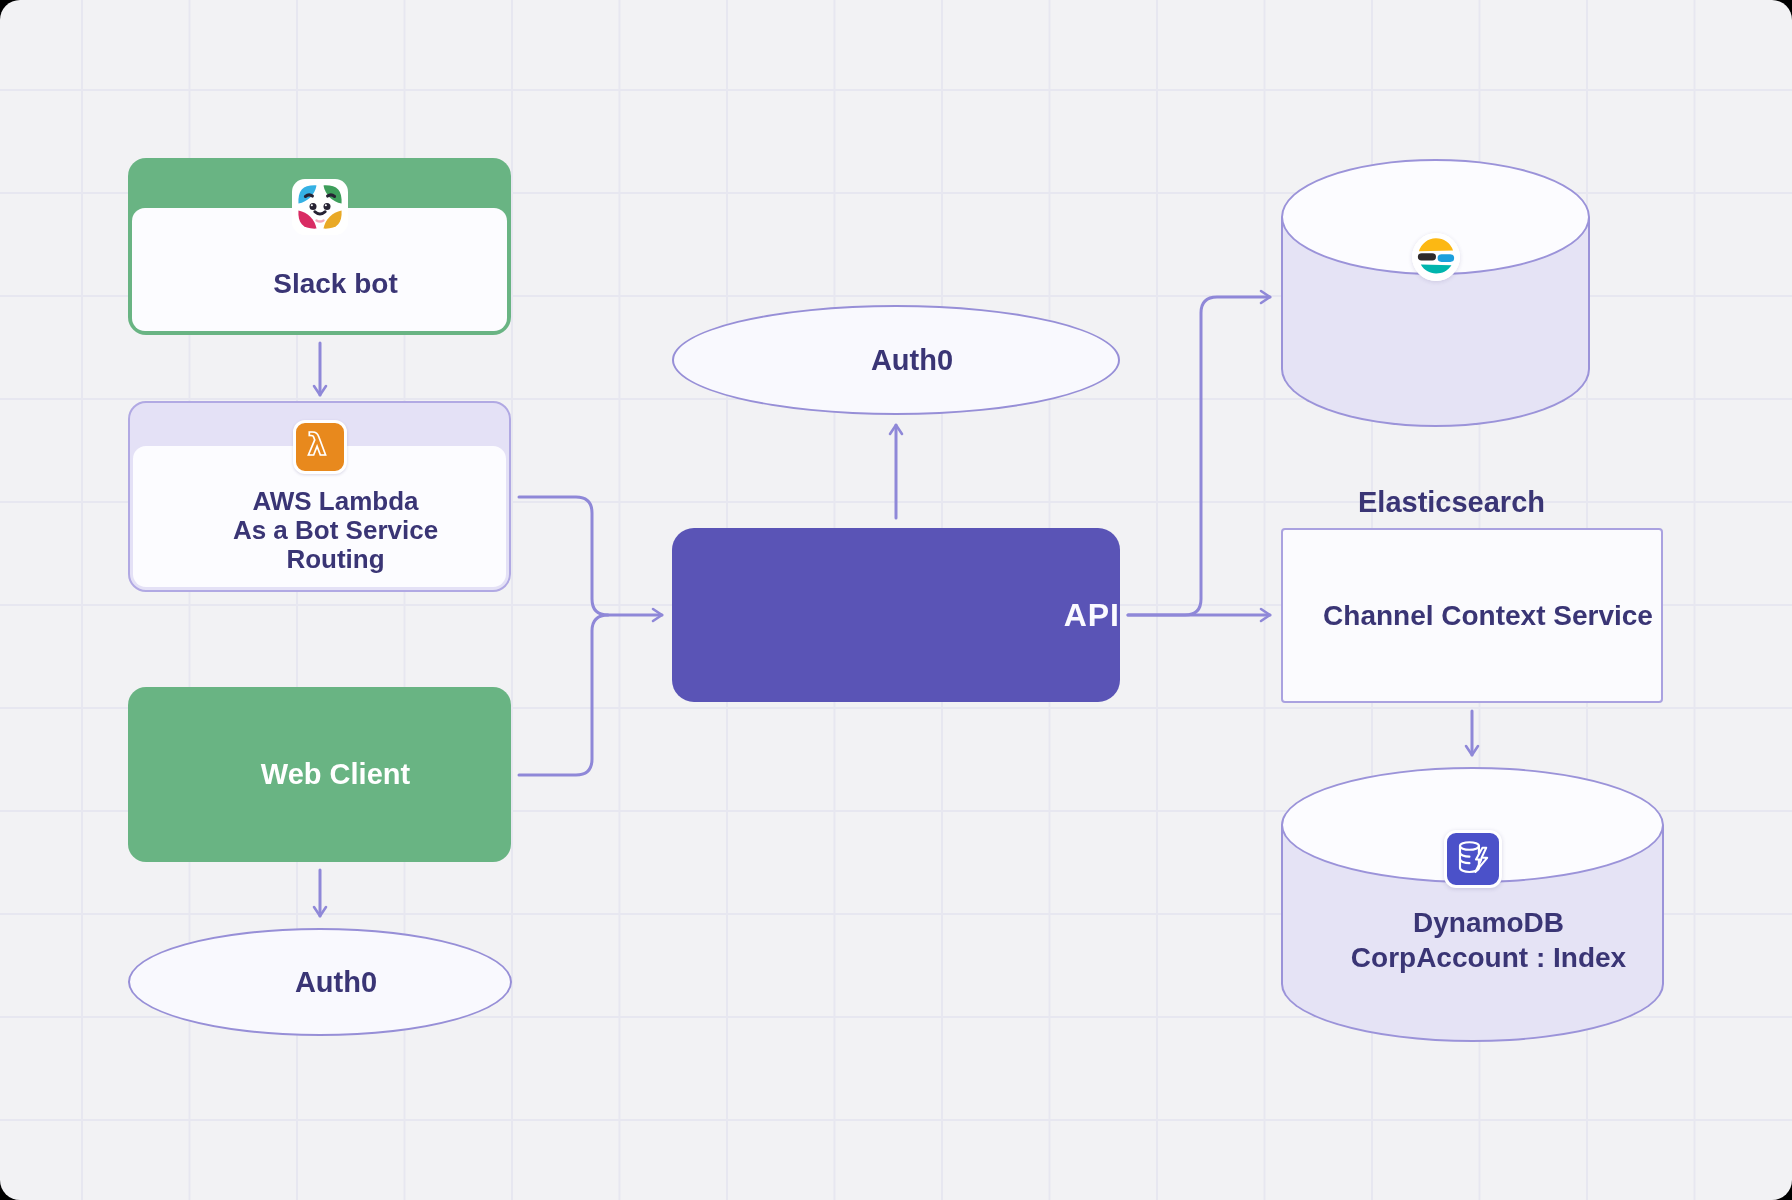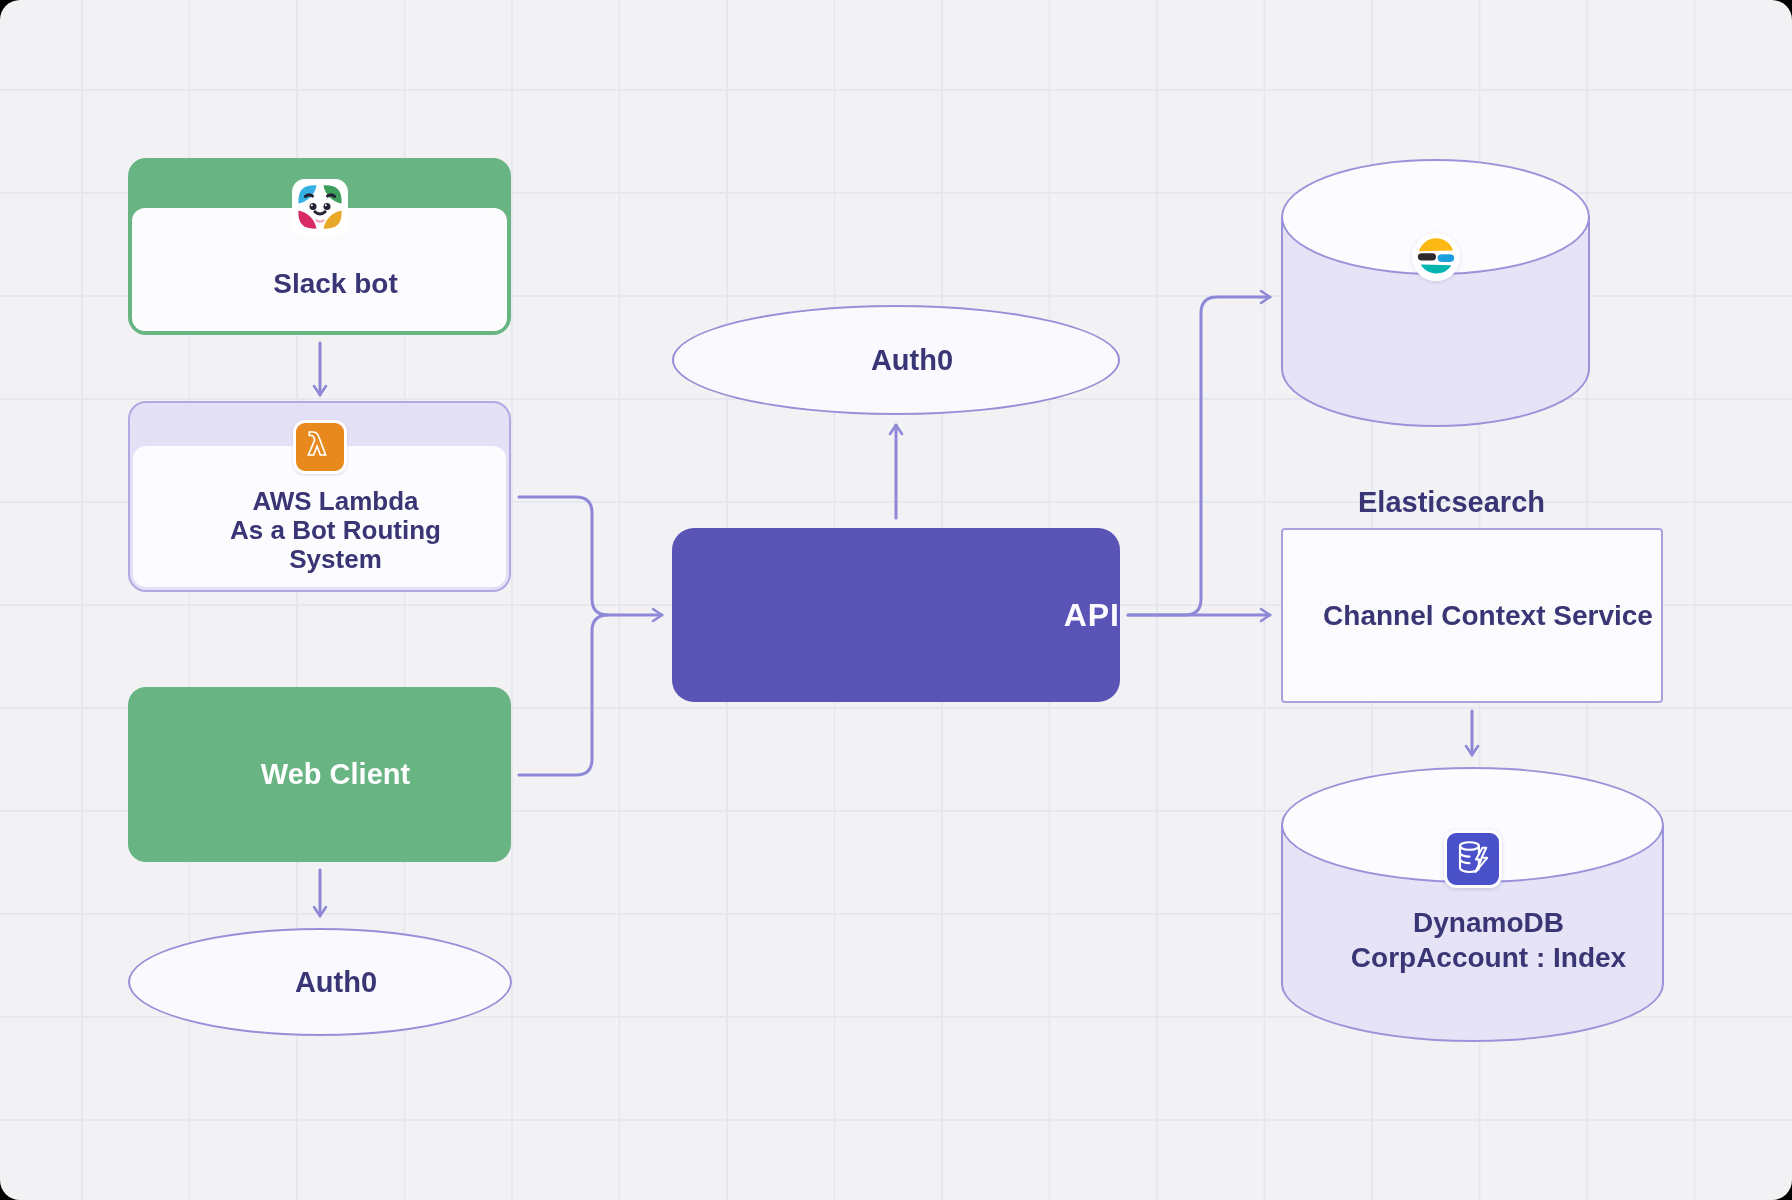--- a/index.html
+++ b/index.html
@@ -98,22 +98,22 @@
 
   <div class="node lambda-card">
     <div class="lambda-inner"></div>
     <div class="lambda-icon">
       <svg viewBox="0 0 48 48" width="48" height="48" style="position:absolute;left:-3px;top:-3px;">
         <text x="24" y="35" text-anchor="middle" font-size="30" font-weight="bold" font-family="DejaVu Sans, sans-serif" fill="none" stroke="#ffffff" stroke-width="1.6">λ</text>
       </svg>
     </div>
     <div class="label lambda-label">
       <span style="display:block">AWS Lambda</span>
-      <span style="display:block">As a Bot Routing</span>
-      <span style="display:block">System</span>
+      <span style="display:block">As a Bot Service</span>
+      <span style="display:block">Routing</span>
     </div>
   </div>
 
   <div class="node web-client">
     <div class="label">Web Client</div>
   </div>
 
   <div class="node ellipse auth0-left">
     <div class="label">Auth0</div>
   </div>

